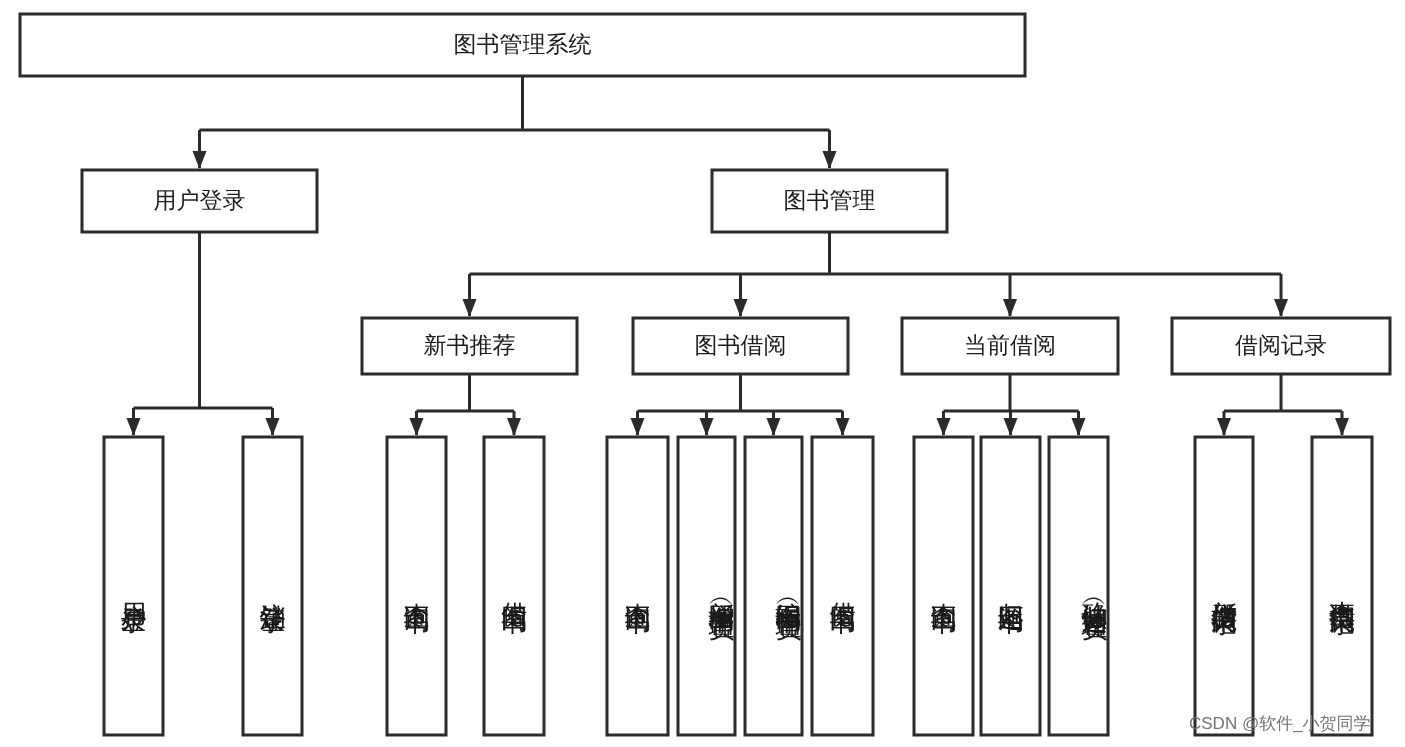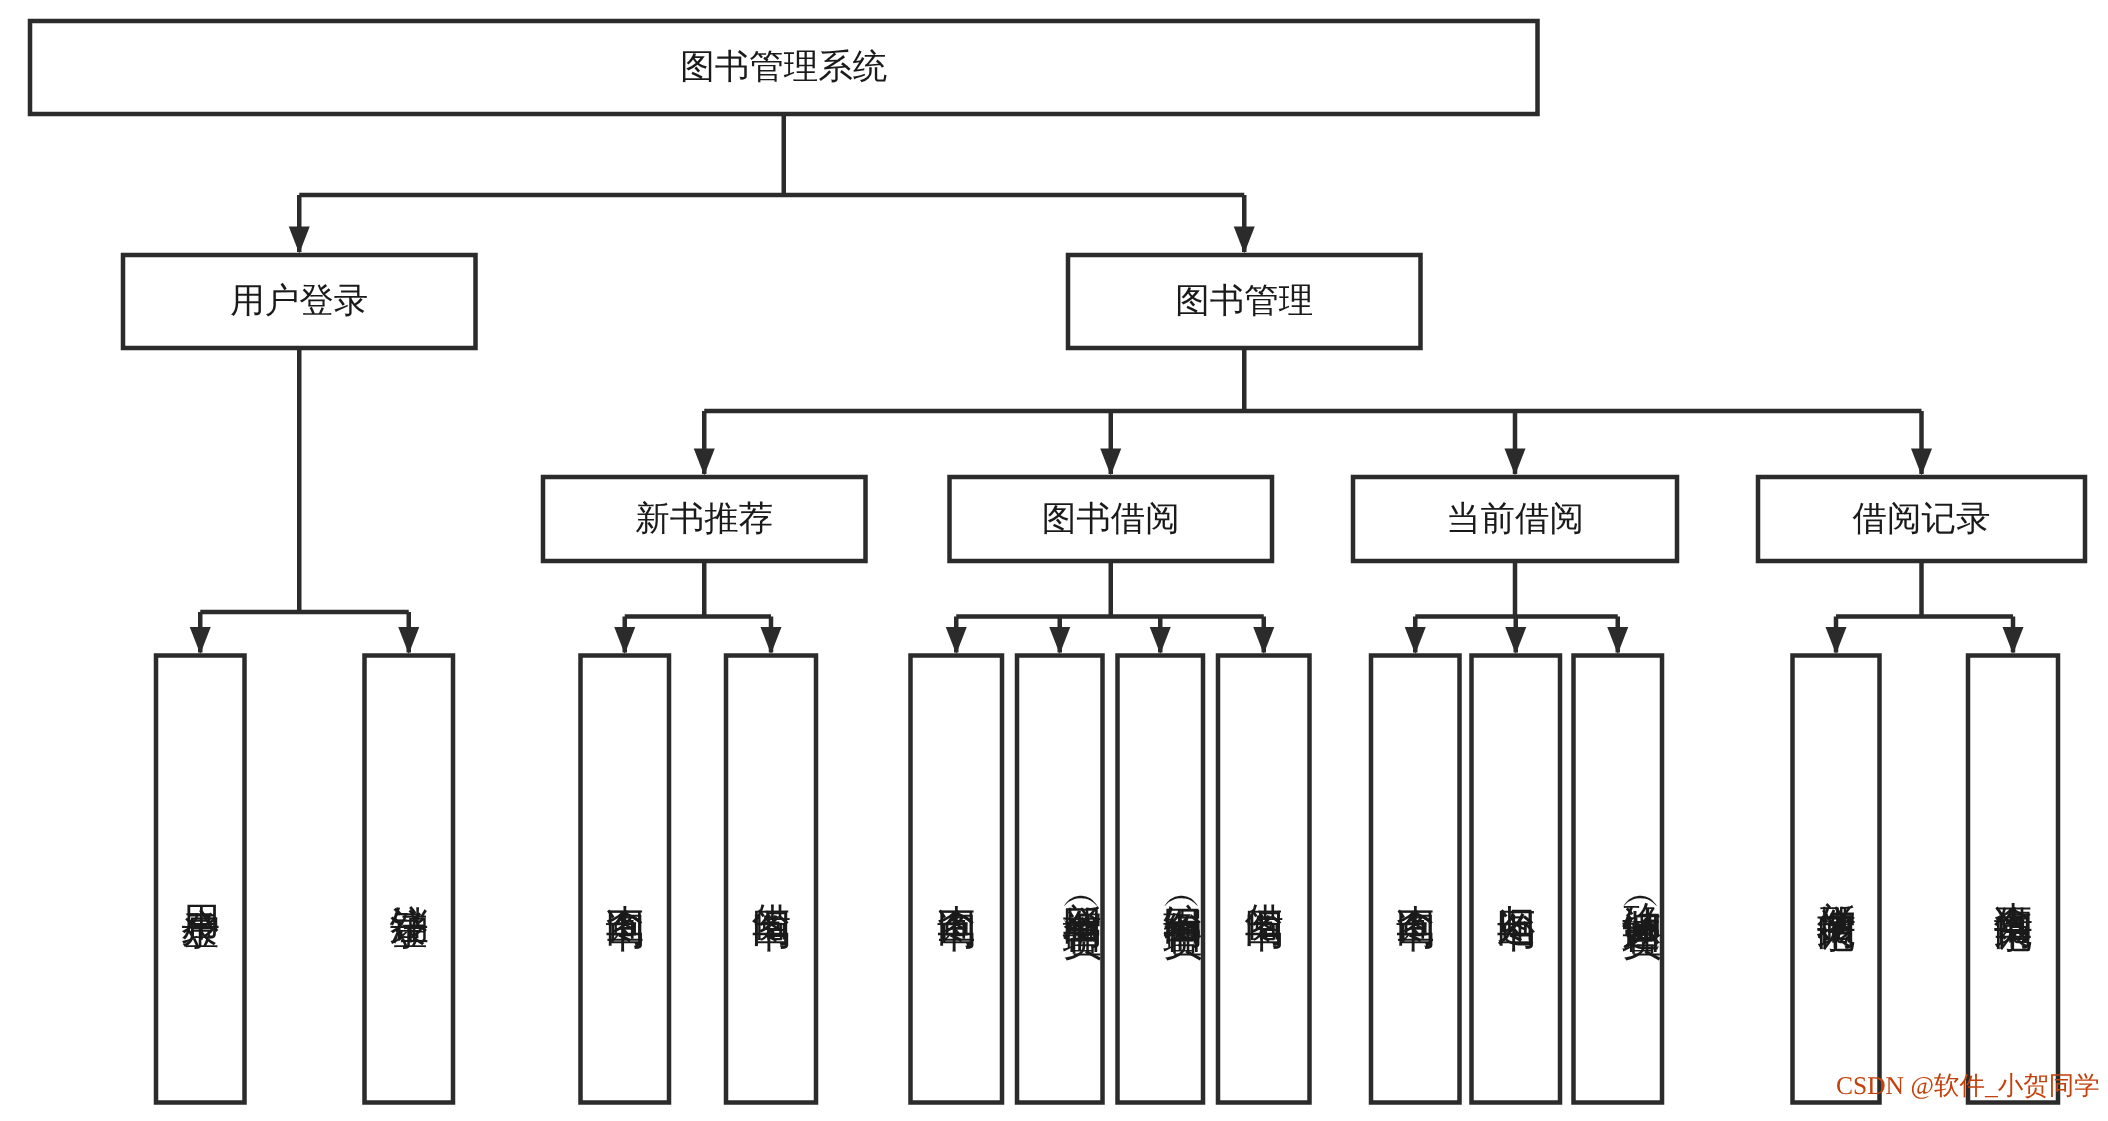--- a/index.html
+++ b/index.html
@@ -24,24 +24,23 @@
     font-family:"Liberation Sans","DejaVu Sans",sans-serif;
     font-size:26px;line-height:1.06;color:#1a1a1a;
     letter-spacing:2px;
     display:flex;align-items:flex-start;justify-content:center;
     white-space:nowrap;
     pointer-events:none;
   }
   .leaf-label.centered{align-items:center;}
   .watermark{
     position:absolute;left:1189px;top:712px;
-    font-family:Liberation Serif, serif;
-    font-size:17px;color:#c2410c;white-space:nowrap;
+    font-family:Liberation Sans, sans-serif;
+    font-size:17px;color:#737373;white-space:nowrap;
     user-select:none;
-    margin-left:35px;
   }
 </style>
 </head>
 <body>
 
 <div id="diagram-root">
   <svg id="tree" viewBox="0 0 1405 747">
       <rect x="20" y="14" width="1005" height="62" rx="0" class="node-box"></rect>
       <text x="522.5" y="46" class="node-label-h">图书管理系统</text>
       <line x1="522.5" y1="76" x2="522.5" y2="130" class="link"></line>

